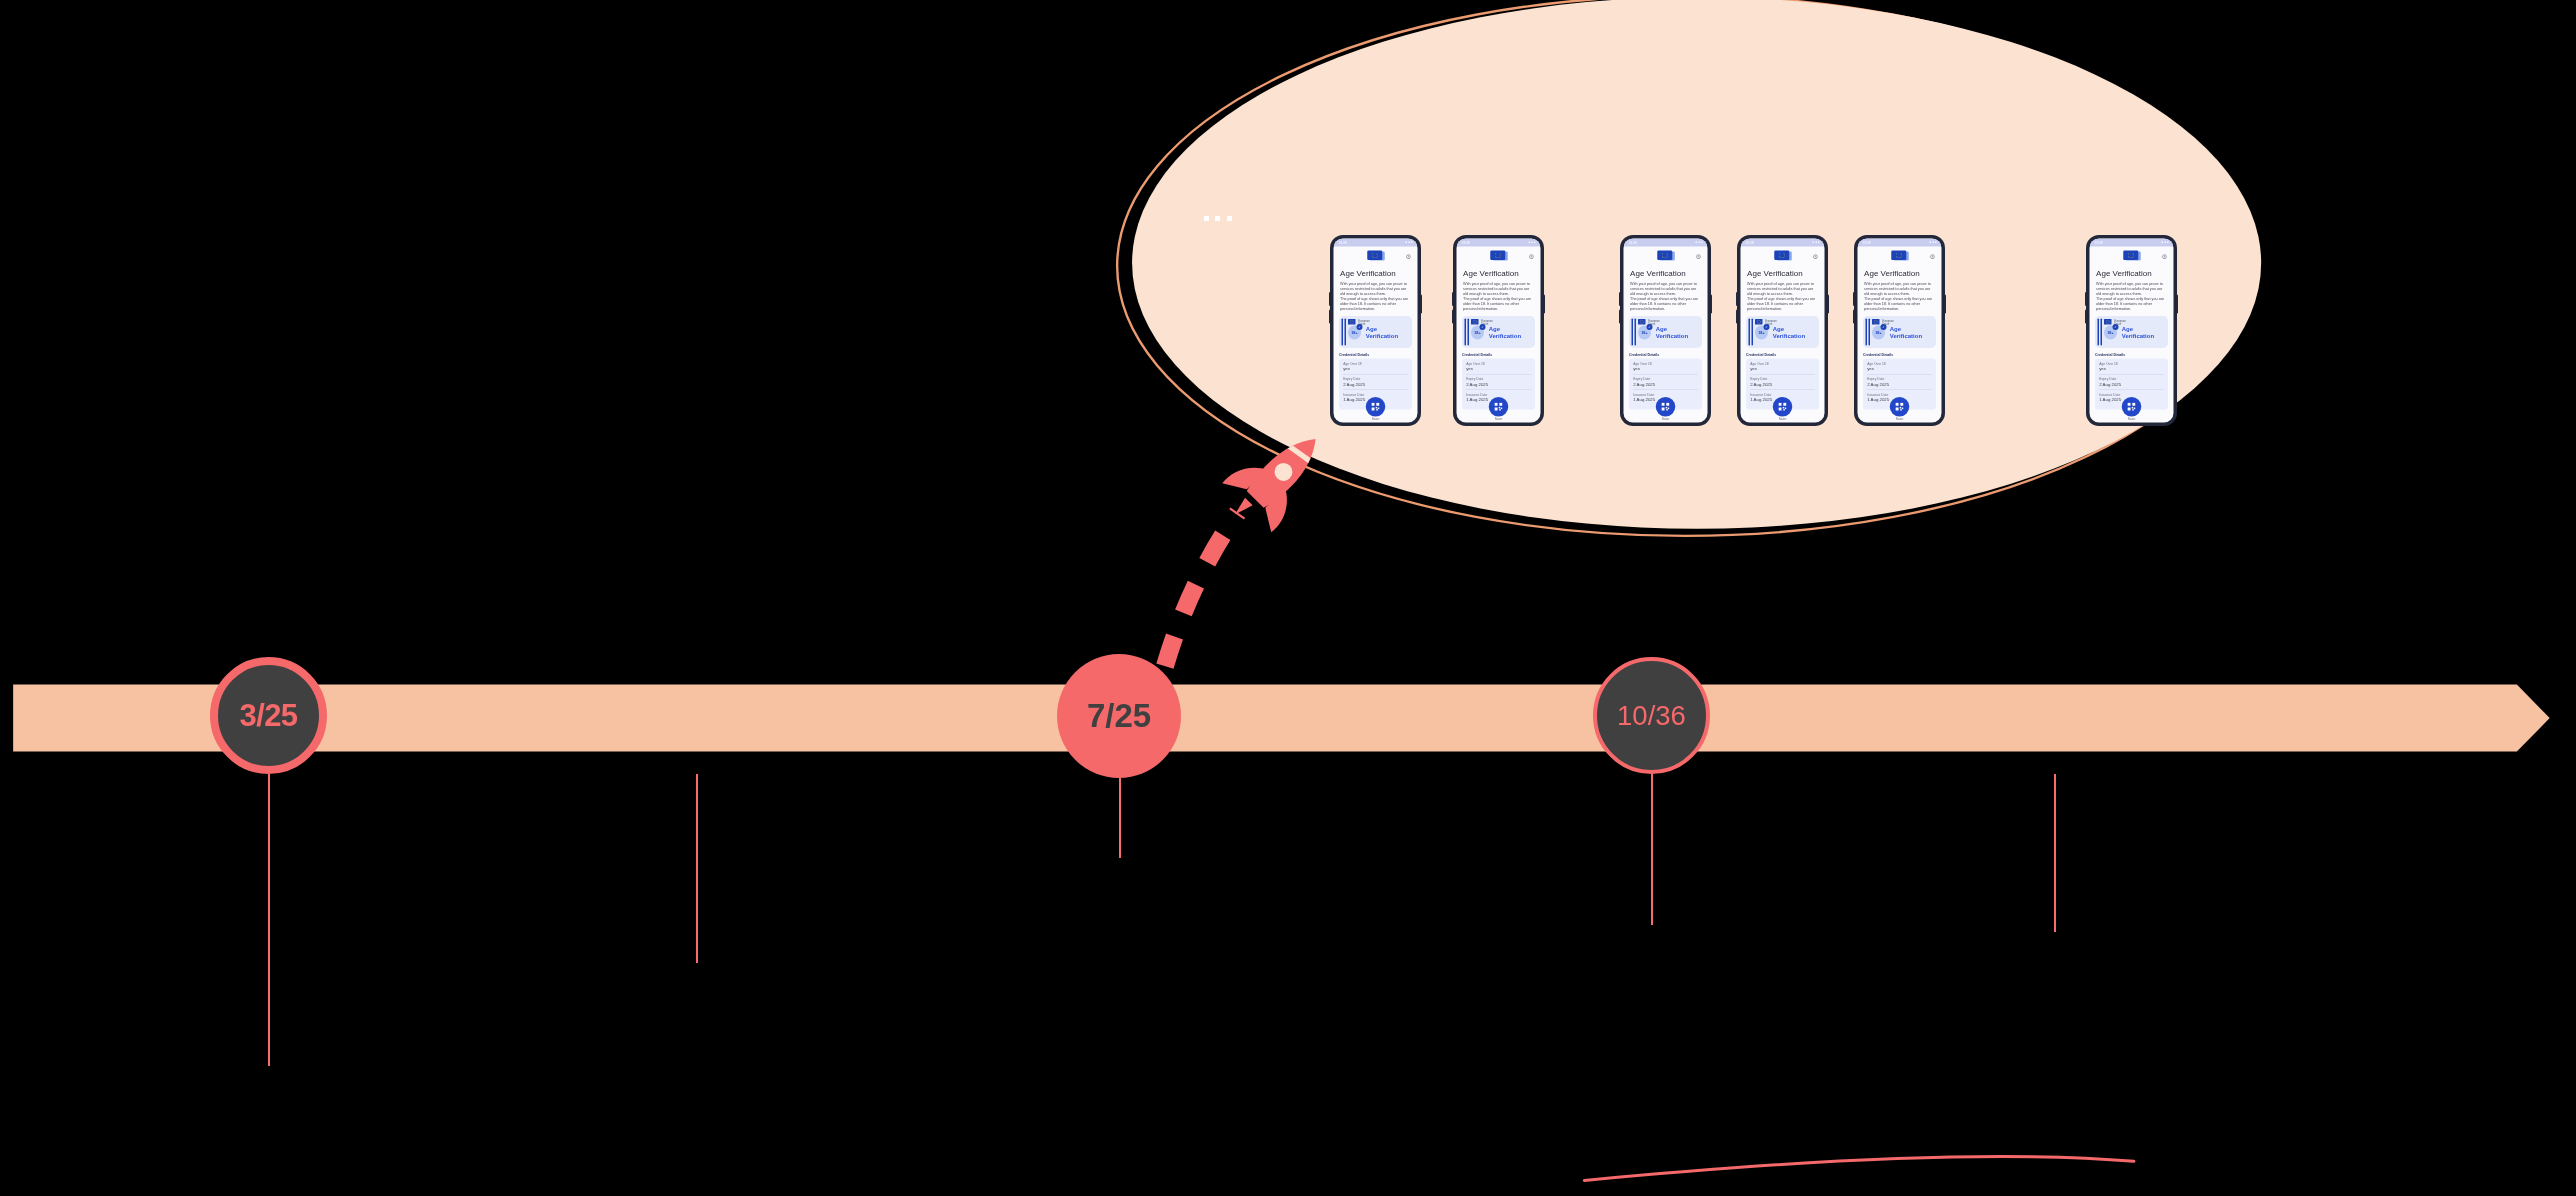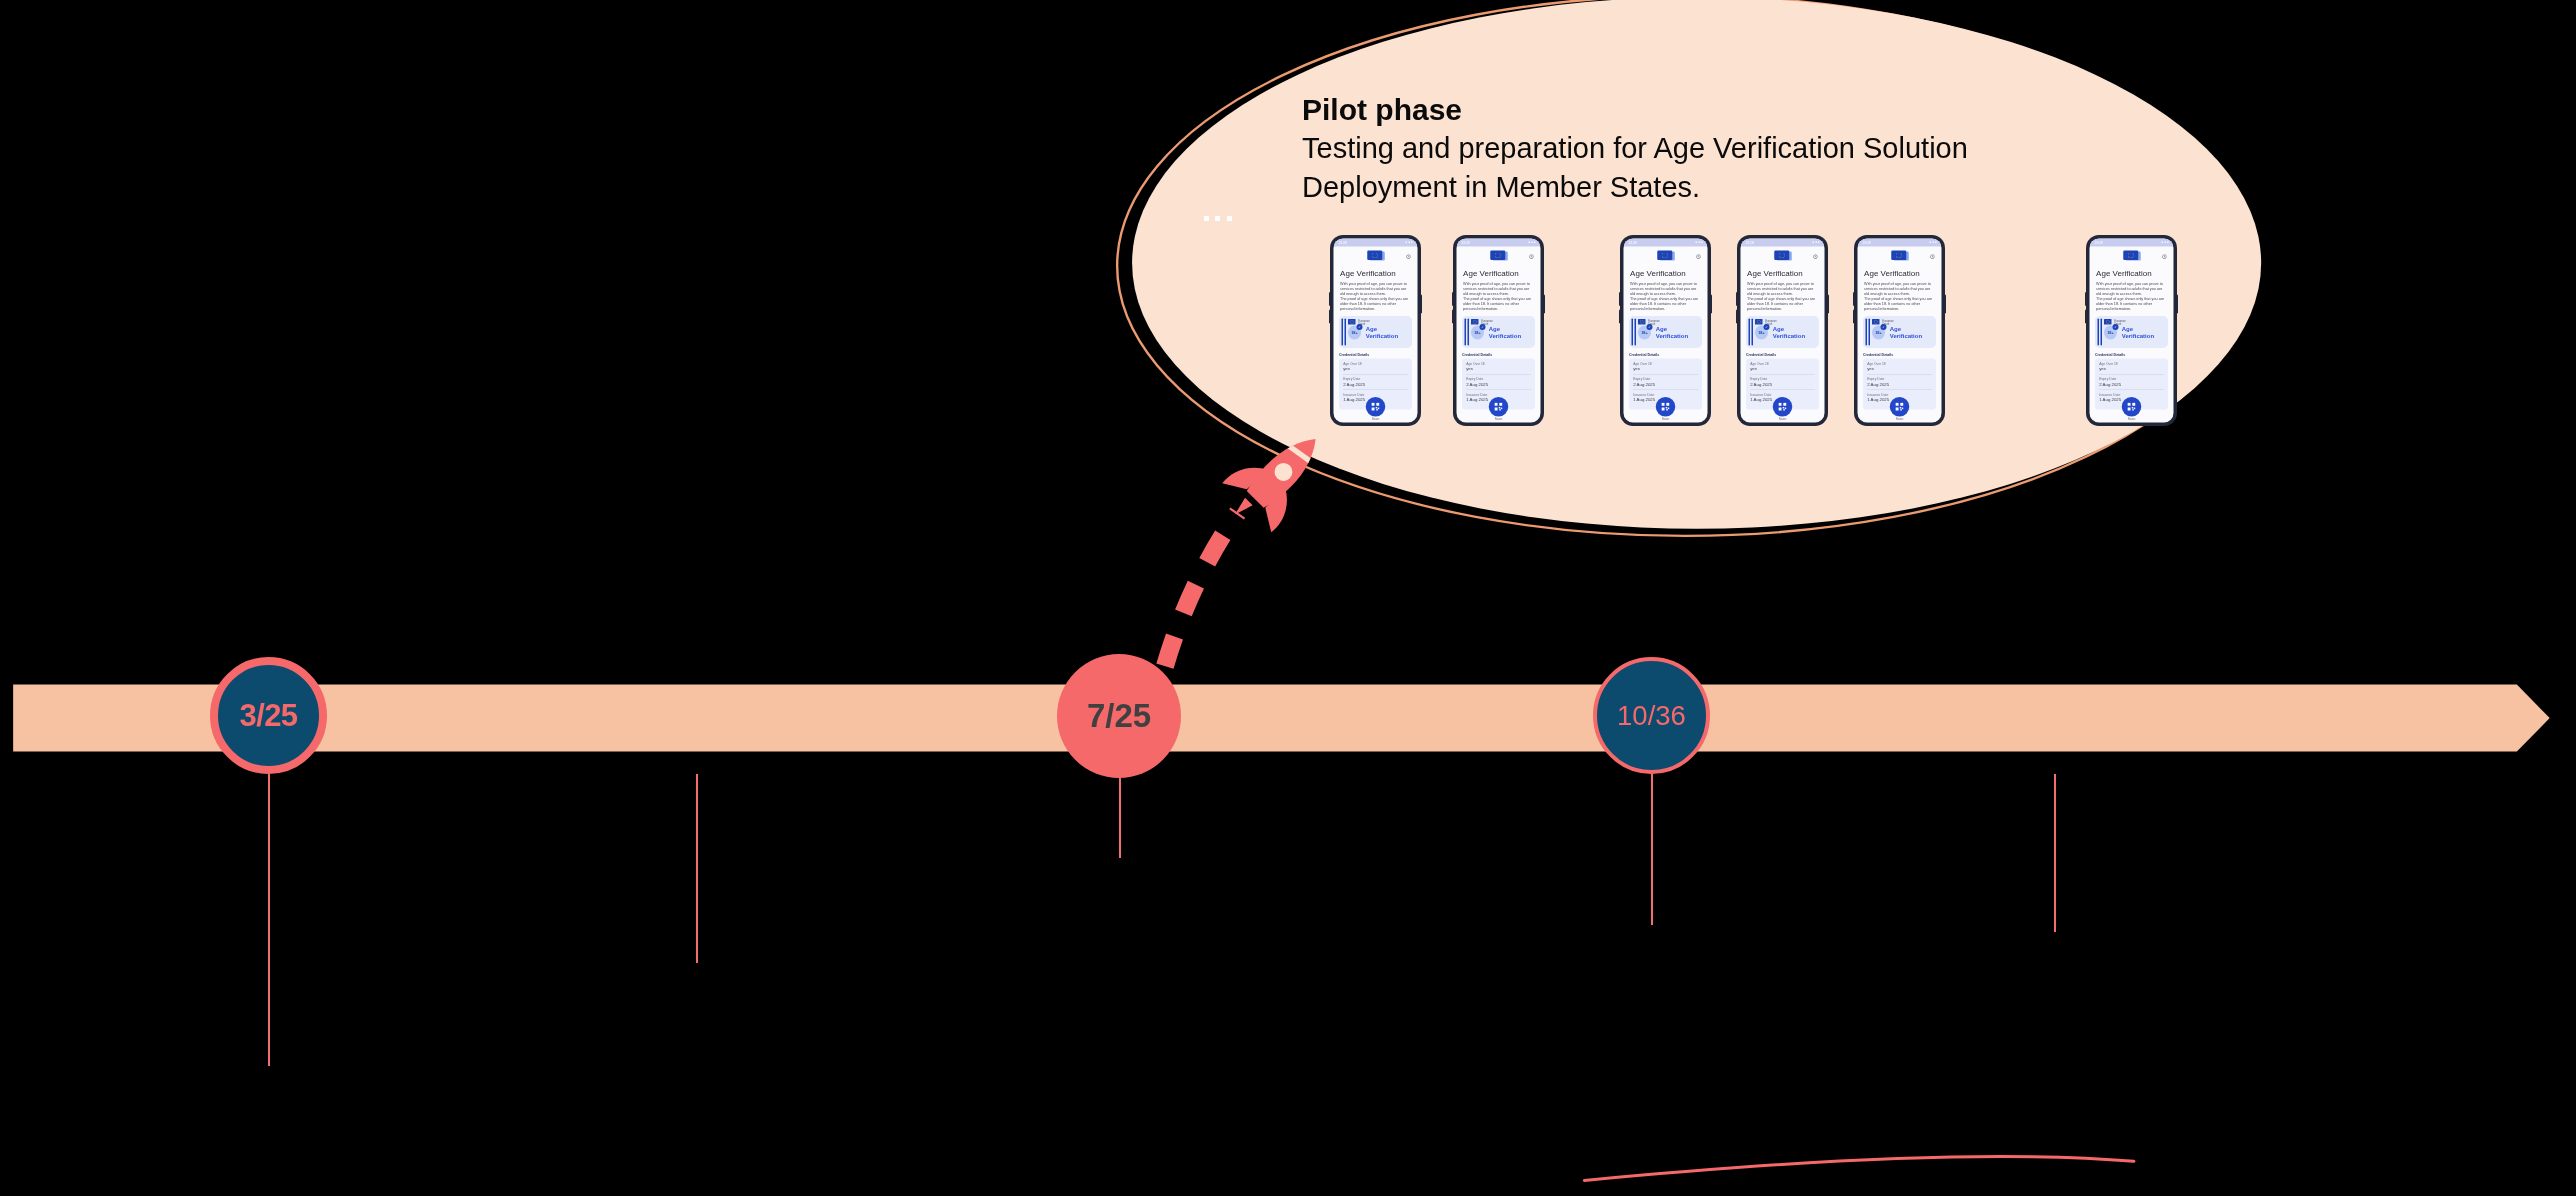--- a/index.html
+++ b/index.html
@@ -8,21 +8,21 @@
   #bg-art{position:absolute;left:0;top:0;}
 
   
   .bubble-text{position:absolute;left:1302px;top:90px;color:#0b0b0b;}
   .bubble-title{font-size:30px;font-weight:bold;line-height:39px;}
   .bubble-desc{font-size:29px;font-weight:normal;line-height:39px;}
   .dots{position:absolute;top:216px;left:1204px;display:flex;gap:6.6px;}
   .dots span{width:4.8px;height:4.8px;background:#fff;border-radius:0.6px;display:block;}
 
   
-  .milestone{position:absolute;border-radius:50%;background:#0c4a6e;display:flex;align-items:center;justify-content:center;color:#F5696B;box-sizing:border-box;}
+  .milestone{position:absolute;border-radius:50%;background:#404040;display:flex;align-items:center;justify-content:center;color:#F5696B;box-sizing:border-box;}
   .milestone.bold{border:8.4px solid #F5696B;width:117px;height:117px;font-size:31px;font-weight:bold;letter-spacing:-0.6px;}
   .milestone.filled{background:#F5696B;color:#404040;width:124px;height:124px;font-size:33px;font-weight:bold;}
   .milestone.light{border:4.8px solid #F5696B;width:117px;height:117px;font-size:27.5px;font-weight:normal;}
   .drop-line{position:absolute;width:1.8px;background:#F56E6E;}
 
   
   .phone-slot{position:absolute;top:235px;width:91px;height:191px;}
   .phone{width:182px;height:382px;transform:scale(0.5);transform-origin:0 0;position:relative;}
   .frame{position:absolute;inset:0;background:#23273A;border-radius:26px;}
   .side-btn{position:absolute;background:#23273A;width:4.8px;border-radius:2.4px;}
@@ -85,25 +85,20 @@
       <path d="M0,-95 C 28,-60 34,-10 20,48 L-20,48 C-34,-10 -28,-60 0,-95 Z" fill="#F5696B"></path>
       <g clip-path="url(#rocket-body-clip)">
         <line x1="-30" y1="-54" x2="30" y2="-64" stroke="#FBE2D1" stroke-width="9"></line>
       </g>
       <circle cx="1" cy="-18" r="15" fill="#FBE2D1"></circle>
     </g>
 
     <path d="M 2652 1976 Q 3260 1918 3572 1944" fill="none" stroke="#F5696B" stroke-width="5" stroke-linecap="round"></path>
   </svg>
 
-  <div class="bubble-text">
-    <div class="bubble-title">Pilot phase</div>
-    <div class="bubble-desc">Testing and preparation for Age Verification Solution</div>
-    <div class="bubble-desc">Deployment in Member States.</div>
-  </div>
 
   <div class="dots">
     <span></span>
       <span></span>
       <span></span>
   </div>
 
   <div class="phone-slot" style="left:1330px;">
   <div class="phone">
     <div class="frame"></div>

